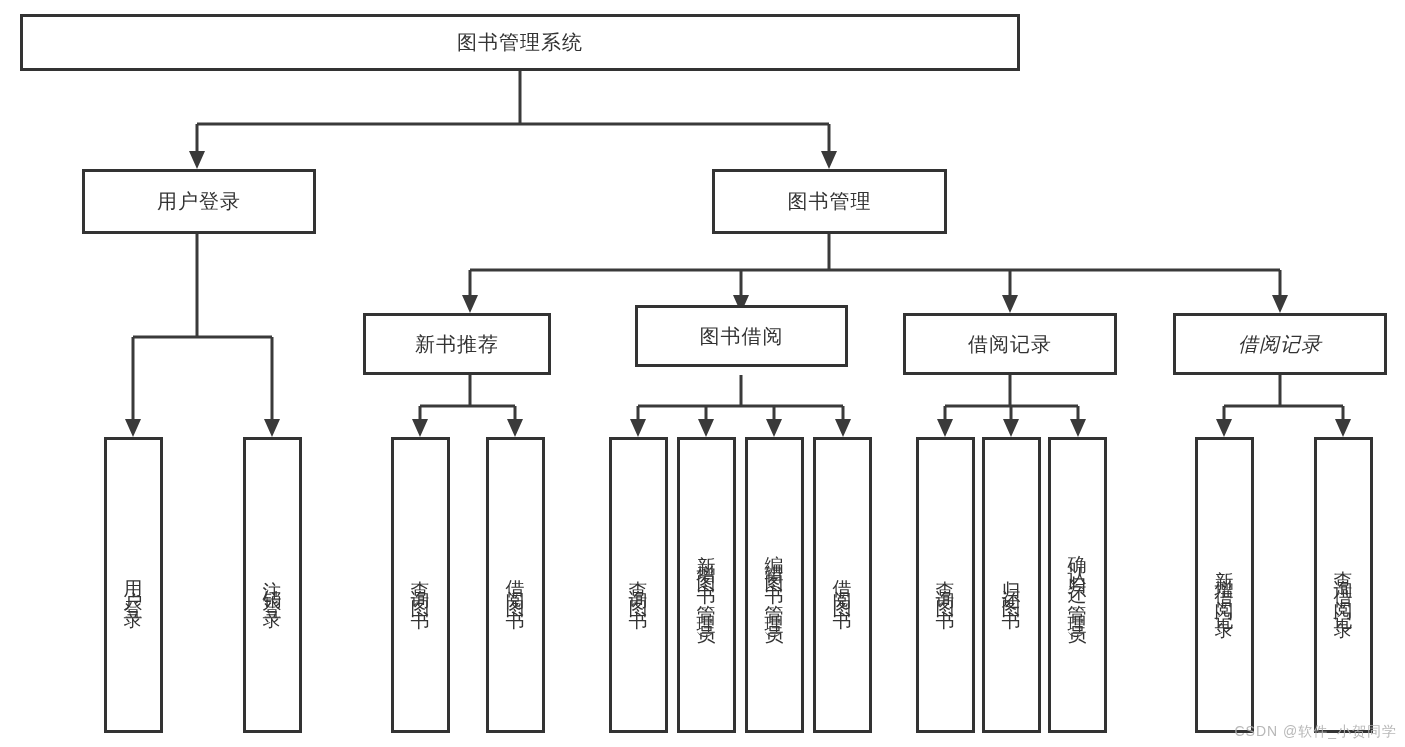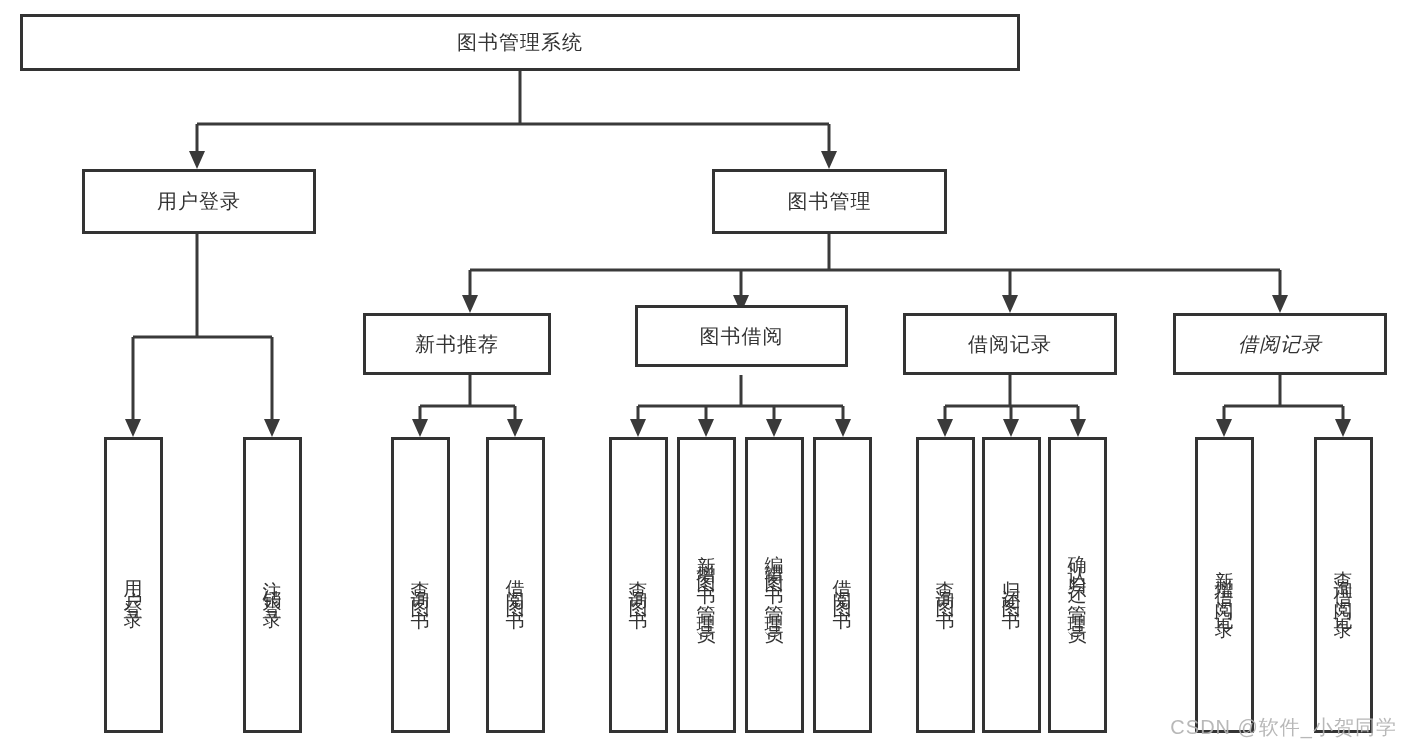--- a/index.html
+++ b/index.html
@@ -50,21 +50,21 @@
     writing-mode: vertical-rl;
     text-orientation: mixed;
     font-size: 19px;
     letter-spacing: 10px;
     line-height: 1;
   }
   .watermark {
     position: absolute;
     right: 8px;
     bottom: 6px;
-    font-size: 20px;
+    font-size: 14px;
     color: rgba(178, 178, 178, 0.92);
     letter-spacing: 1px;
     white-space: nowrap;
   }
 </style>
 </head>
 <body>
 
 <div class="canvas">
 

